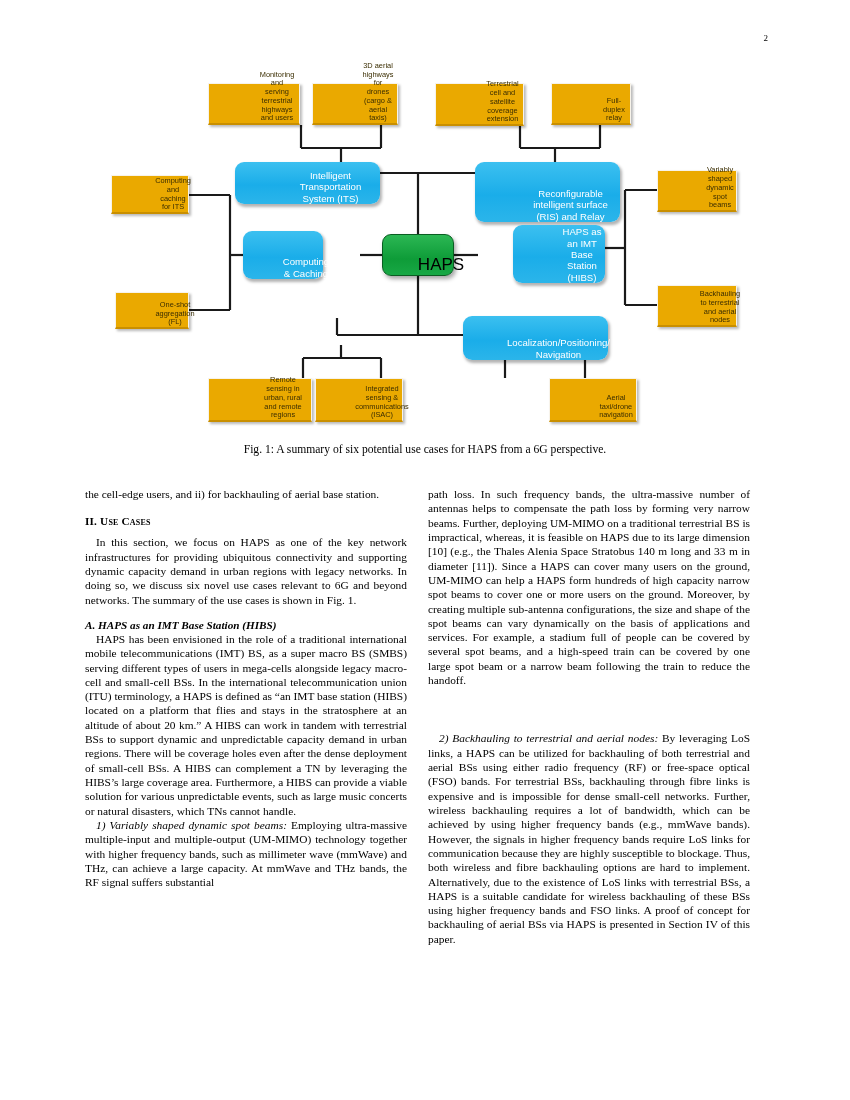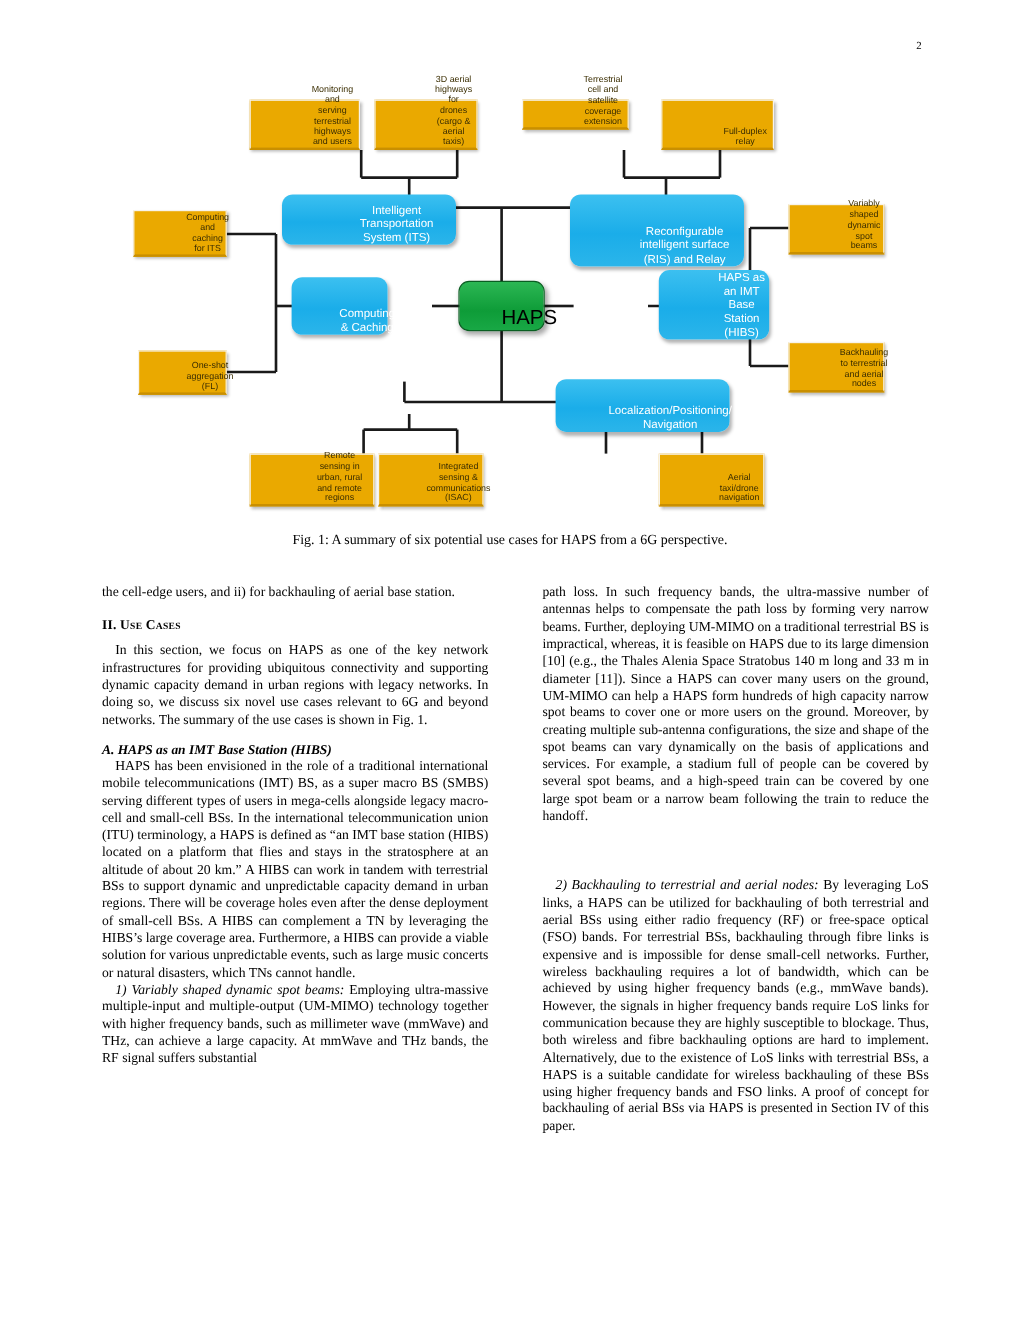--- a/index.html
+++ b/index.html
@@ -63,21 +63,21 @@
 
   .fig-caption {
     position:absolute; left:85px; top:443px; width:680px;
     text-align:center; font-size:11.6px;
     font-family:"Liberation Serif", serif;
   }
 
   
   .col { position:absolute; width:322px; top:487px; }
   .col.left  { left:85px; }
-  .col.right { left:428px;margin-left:24px; }
+  .col.right { left:428px; }
 
   .col p {
     margin:0;
     font-size:11.4px;
     line-height:1.255;
     text-align:justify;
     text-justify:inter-word;
     hyphens:manual;
   }
   .col p.indent { text-indent:11px; }
@@ -156,24 +156,24 @@
       <line x1="455" y1="185" x2="520" y2="185"></line>
     </g>
   </svg>
 
   <div class="node leaf" style="left:123px; top:13px; width:92px; height:42px;">
     <span>Monitoring and serving terrestrial highways and users</span>
   </div>
   <div class="node leaf" style="left:227px; top:13px; width:86px; height:42px;">
     <span>3D aerial highways for drones (cargo &amp; aerial taxis)</span>
   </div>
-  <div class="node leaf" style="left:350px; top:13px; width:89px; height:25px;">
+  <div class="node leaf" style="left:350px; top:13px; width:89px; height:43px;">
     <span>Terrestrial cell and satellite coverage extension</span>
   </div>
-  <div class="node leaf" style="left:466px; top:13px; width:94px; height:42px;">
+  <div class="node leaf" style="left:466px; top:13px; width:80px; height:42px;">
     <span>Full-duplex relay</span>
   </div>
   <div class="node leaf" style="left:26px; top:105px; width:78px; height:39px;">
     <span>Computing and caching for ITS</span>
   </div>
   <div class="node leaf" style="left:30px; top:222px; width:74px; height:37px;">
     <span>One-shot aggregation (FL)</span>
   </div>
   <div class="node leaf" style="left:572px; top:100px; width:80px; height:42px;">
     <span>Variably shaped dynamic spot beams</span>
@@ -193,21 +193,21 @@
 
   <div class="node branch" style="left:150px; top:92px; width:145px; height:42px;">
     <span>Intelligent Transportation System (ITS)</span>
   </div>
   <div class="node branch" style="left:390px; top:92px; width:145px; height:60px;">
     <span>Reconfigurable intelligent surface (RIS) and Relay</span>
   </div>
   <div class="node branch" style="left:158px; top:161px; width:80px; height:48px;">
     <span>Computing &amp; Caching</span>
   </div>
-  <div class="node branch" style="left:428px; top:155px; width:92px; height:58px;margin-left:36px;">
+  <div class="node branch" style="left:428px; top:155px; width:92px; height:58px;">
     <span>HAPS as an IMT Base Station (HIBS)</span>
   </div>
   <div class="node branch" style="left:378px; top:246px; width:145px; height:44px;">
     <span>Localization/Positioning/ Navigation</span>
   </div>
 
   <div class="node core" style="left:297px; top:164px; width:72px; height:42px;">
     <span>HAPS</span>
   </div>
 </div>

